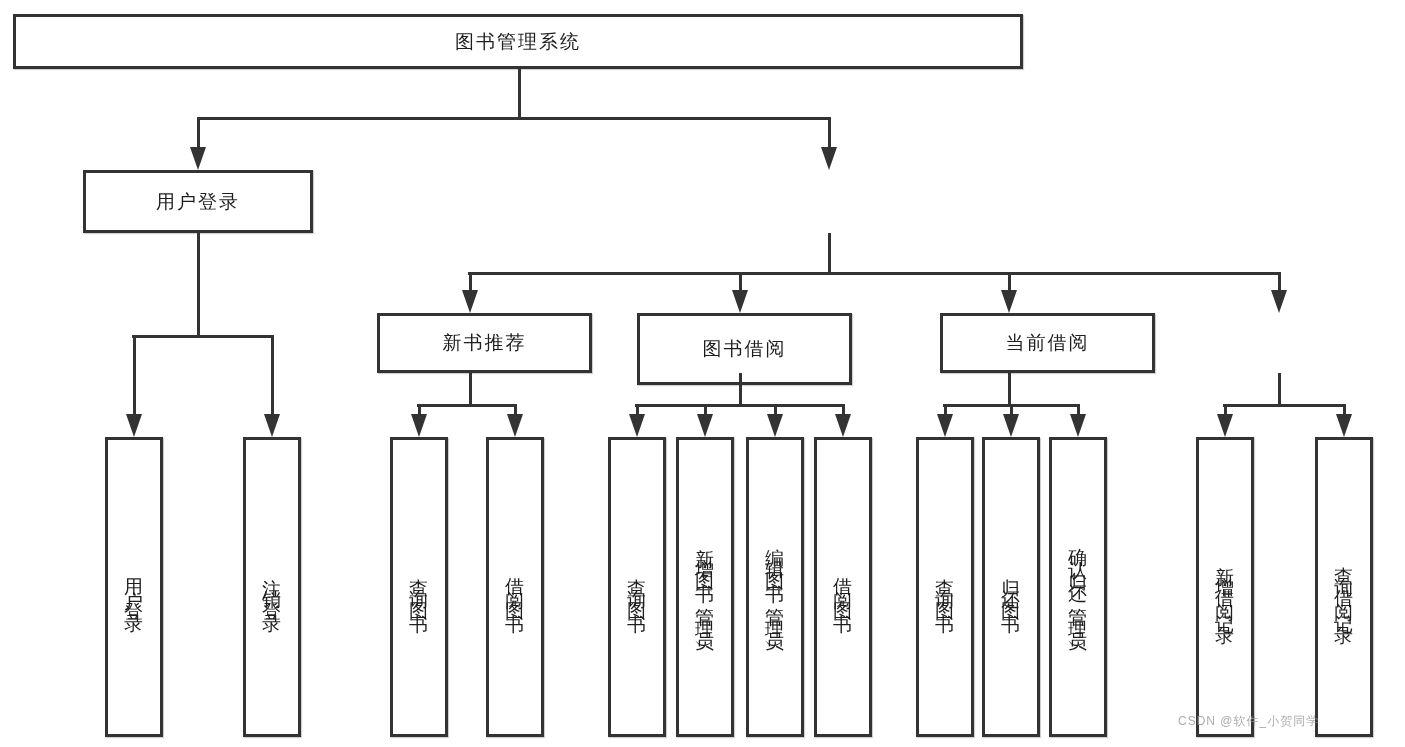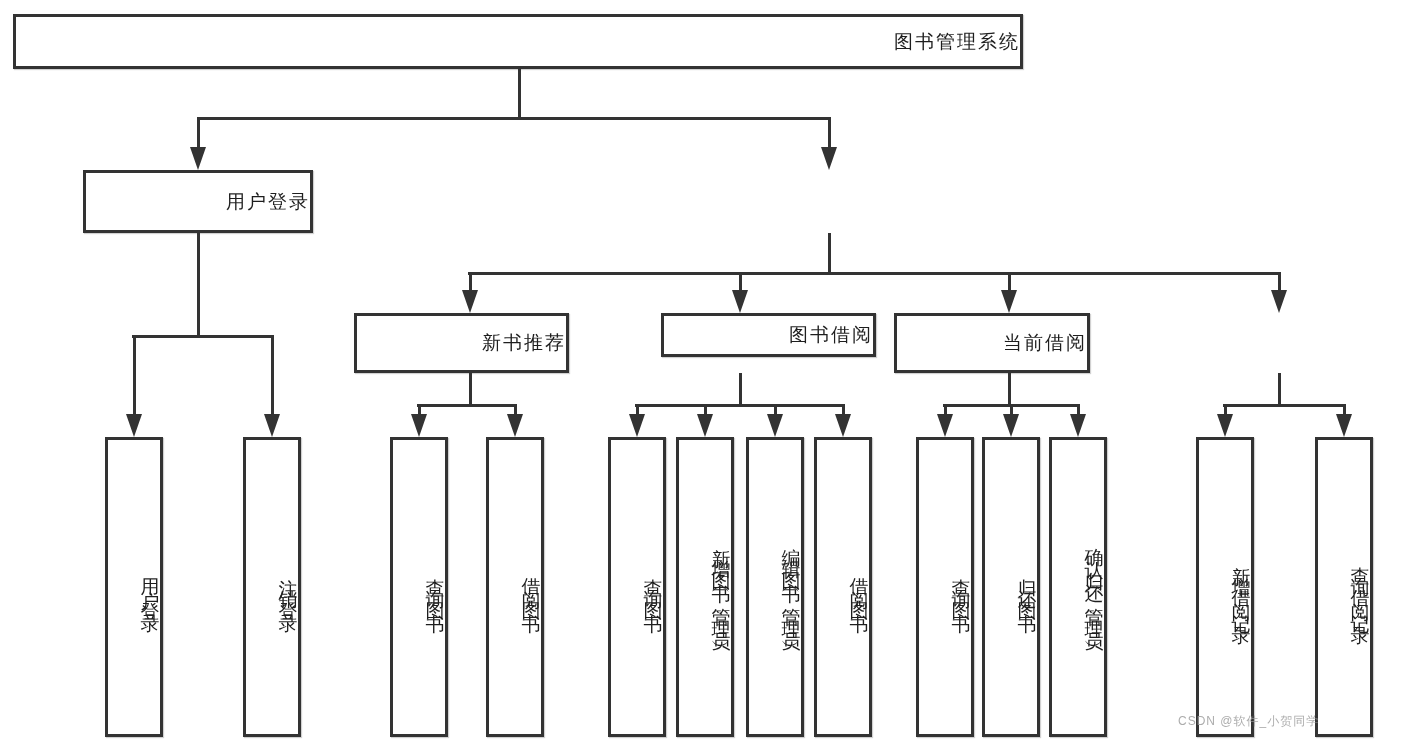--- a/index.html
+++ b/index.html
@@ -2,21 +2,21 @@
 <html><head>
 <meta charset="utf-8">
 <style>
   html,body { margin:0; padding:0; background:#ffffff; }
   .canvas {
     position:relative; width:1405px; height:747px; background:#ffffff;
     font-family:"Liberation Sans", sans-serif; overflow:hidden;
   }
   .box {
     position:absolute; border:3px solid #333333; background:#ffffff;
-    box-sizing:border-box; display:flex; align-items:center; justify-content:flex-end;
+    box-sizing:border-box; display:flex; align-items:center; justify-content:center;
     box-shadow:1px 1px 1px rgba(0,0,0,0.18);
   }
   .lbl { font-size:19px; color:#1e1e1e; letter-spacing:2px; white-space:nowrap; }
   .box.v .lbl {
     writing-mode:vertical-rl; text-orientation:mixed;
     letter-spacing:12px; line-height:1; white-space:normal;
   }
   .vline, .hline { position:absolute; background:#333333; }
   .vline { width:3px; }
   .hline { height:3px; }
@@ -36,27 +36,27 @@
 <div class="canvas">
 
   <div class="box" style="left:13px;top:14px;width:1010px;height:55px">
     <span class="lbl">图书管理系统</span>
   </div>
 
   <div class="box" style="left:83px;top:170px;width:230px;height:63px">
     <span class="lbl">用户登录</span>
   </div>
 
-  <div class="box" style="left:354px;top:313px;width:215px;height:60px">
+  <div class="box" style="left:377px;top:313px;width:215px;height:60px">
     <span class="lbl">新书推荐</span>
   </div>
-  <div class="box" style="left:661px;top:313px;width:215px;height:44px">
+  <div class="box" style="left:637px;top:313px;width:215px;height:72px">
     <span class="lbl">图书借阅</span>
   </div>
-  <div class="box" style="left:894px;top:313px;width:196px;height:60px">
+  <div class="box" style="left:940px;top:313px;width:215px;height:60px">
     <span class="lbl">当前借阅</span>
   </div>
 
   <div class="box v" style="left:105px;top:437px;width:58px;height:300px">
     <span class="lbl">用户登录</span>
   </div>
   <div class="box v" style="left:243px;top:437px;width:58px;height:300px">
     <span class="lbl">注销登录</span>
   </div>
 

